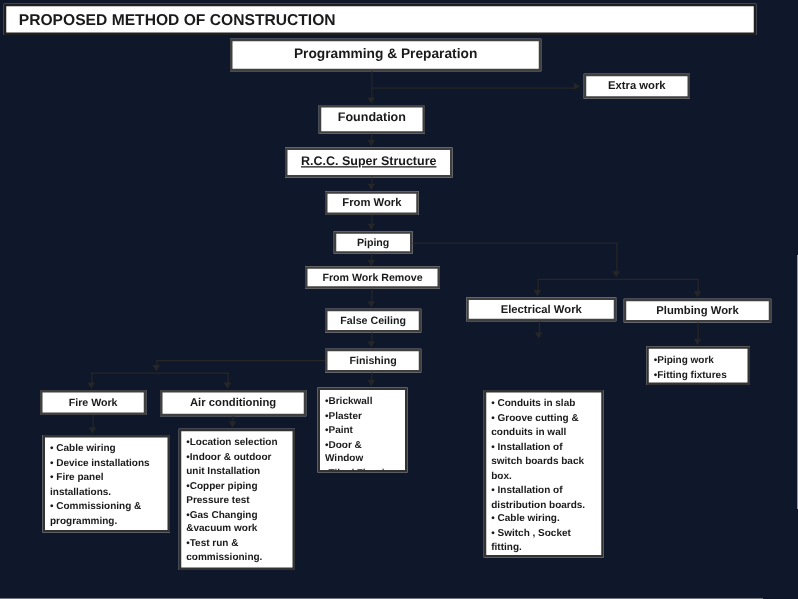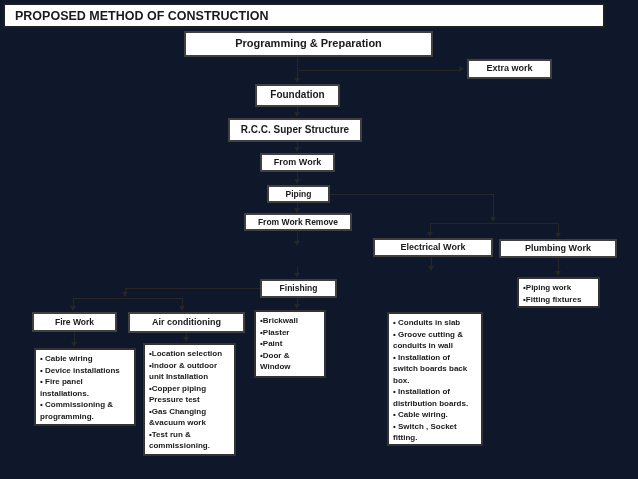--- a/index.html
+++ b/index.html
@@ -40,28 +40,29 @@
   <div class="titlebox">
     <span>PROPOSED METHOD OF CONSTRUCTION</span>
   </div>
 
   <div class="node" style="left:184px;top:31px;width:249px;height:26px;font-size:11px;">Programming &amp; Preparation</div>
 
   <div class="node" style="left:467px;top:59px;width:85px;height:20px;">Extra work</div>
 
   <div class="node" style="left:255px;top:84px;width:85px;height:23px;font-size:10px;">Foundation</div>
 
-  <div class="node" style="left:228px;top:118px;width:134px;height:24px;font-size:10px;">R.C.C.  Super Structure</div>
+  <div class="node" style="left:228px;top:118px;width:134px;height:24px;font-size:10px;text-decoration:underline;">R.C.C.  Super Structure</div>
 
   <div class="node" style="left:260px;top:153px;width:75px;height:19px;">From Work</div>
 
   <div class="node" style="left:267px;top:185px;width:63px;height:18px;font-size:8.5px;">Piping</div>
 
   <div class="node" style="left:244px;top:213px;width:108px;height:18px;font-size:8.5px;">From Work Remove</div>
 
+  <div class="node" style="left:260px;top:247px;width:77px;height:19px;font-size:8.5px;">False Ceiling</div>
 
   <div class="node" style="left:260px;top:279px;width:77px;height:19px;font-size:8.5px;">Finishing</div>
 
   <div class="node" style="left:32px;top:312px;width:85px;height:20px;font-size:8.5px;">Fire Work</div>
 
   <div class="node" style="left:128px;top:312px;width:117px;height:21px;">Air conditioning</div>
 
   <div class="node" style="left:373px;top:238px;width:120px;height:19px;">Electrical Work</div>
 
   <div class="node" style="left:499px;top:239px;width:118px;height:19px;">Plumbing Work</div>

